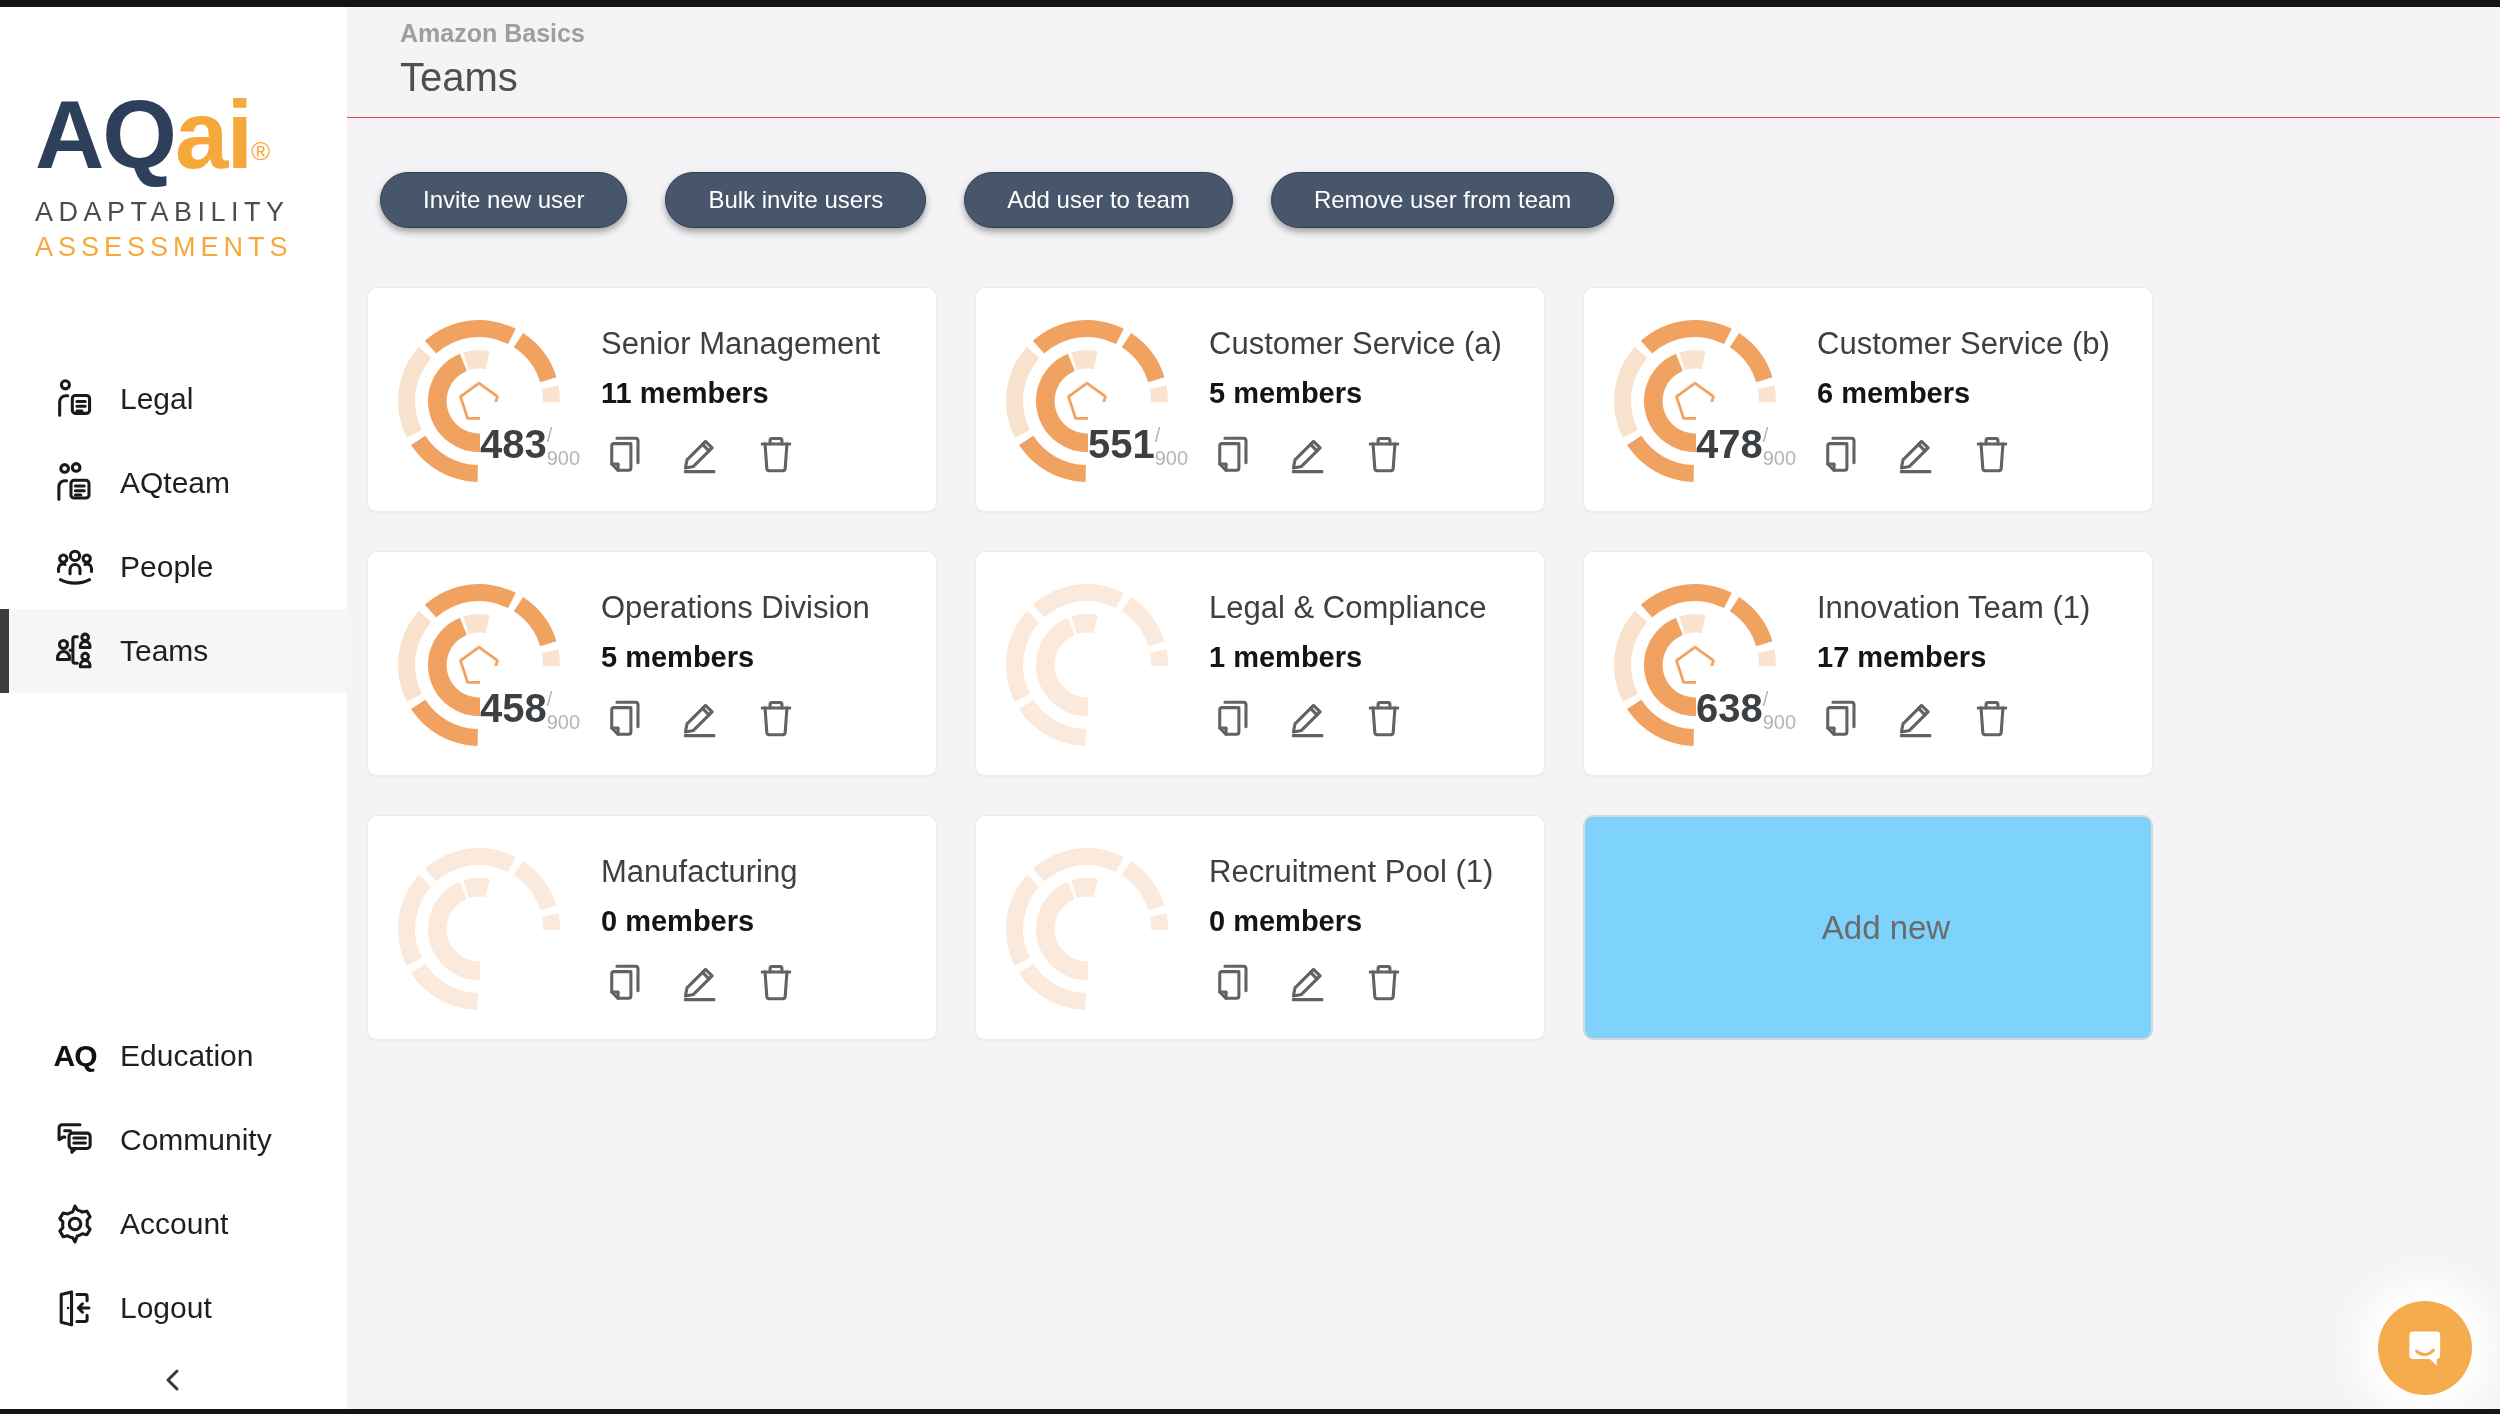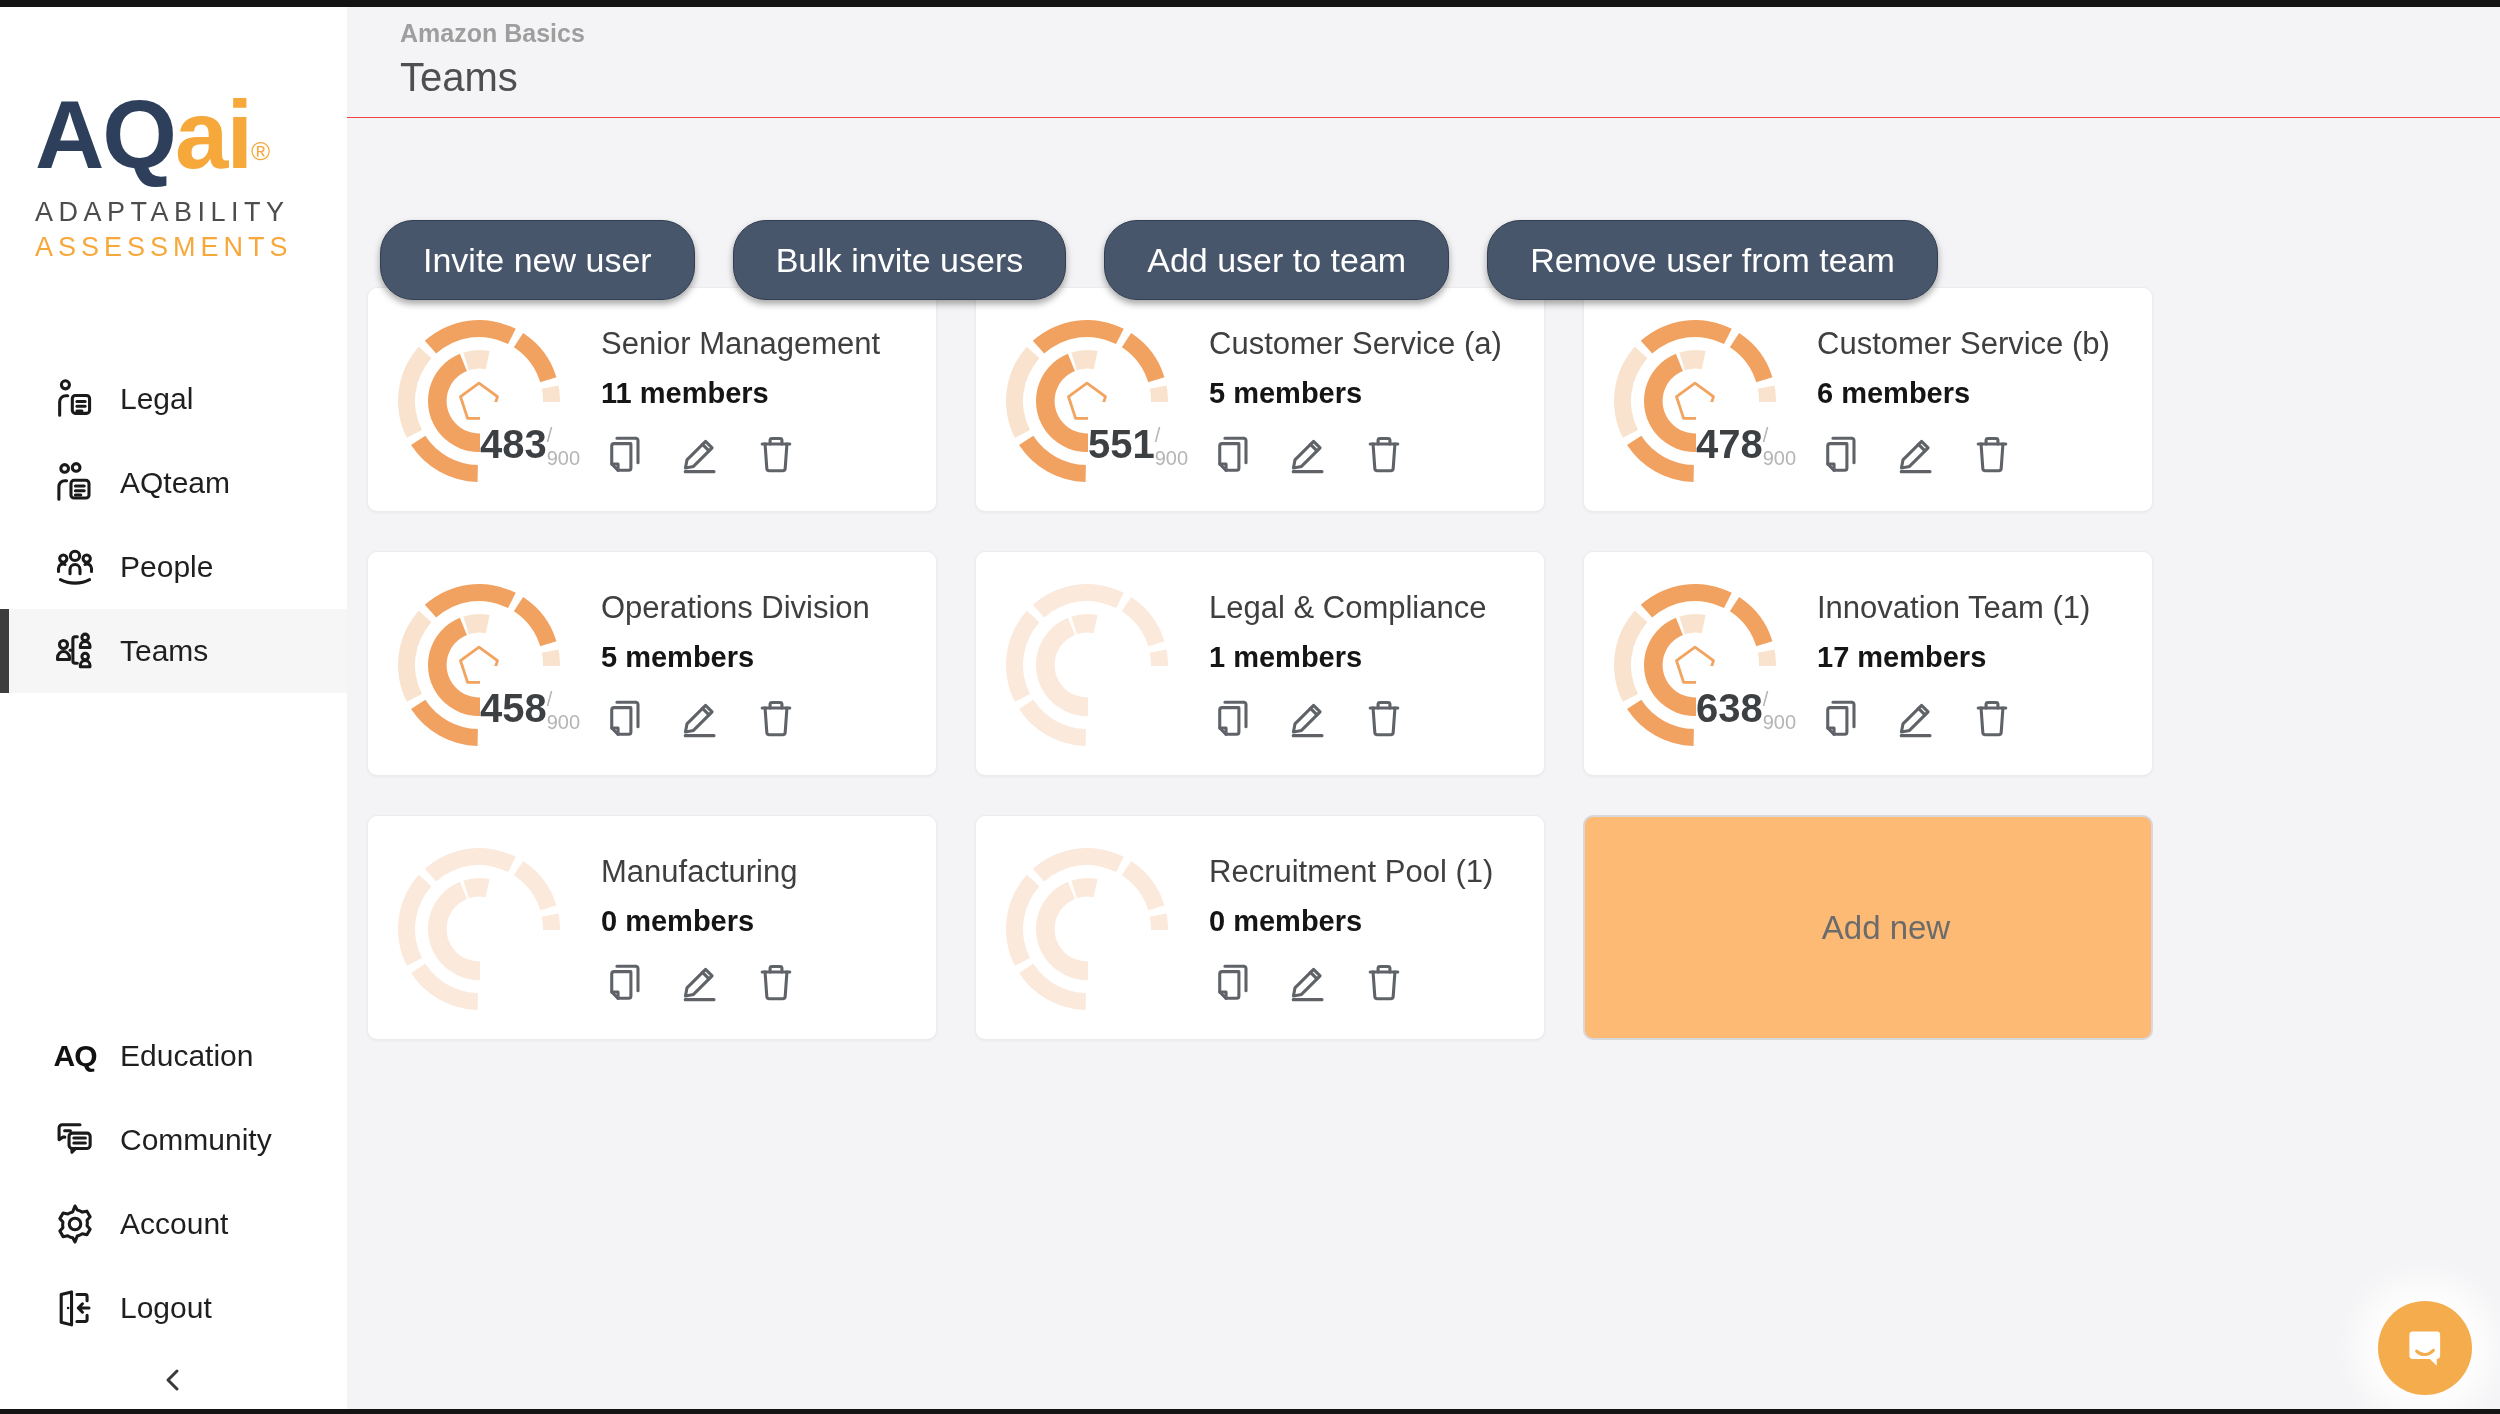--- a/index.html
+++ b/index.html
@@ -31,23 +31,23 @@
   .collapse-btn{position:absolute;left:0;top:1355px;width:347px;text-align:center;cursor:pointer;}
   .collapse-btn svg{width:36px;height:36px;stroke:#3A3A3A;fill:none;stroke-width:2;stroke-linecap:round;stroke-linejoin:round;}
 
   
   .content-header{position:absolute;left:347px;top:7px;width:2153px;height:110px;background:#F4F4F6;border-bottom:1px solid #ef4444;z-index:10;}
   .breadcrumb{position:absolute;left:53px;top:12px;font-size:25px;font-weight:700;color:#9E9E9E;}
   .page-title{position:absolute;left:53px;top:48px;font-size:40px;color:#4F4F4F;}
 
   
   .toolbar{position:absolute;left:380px;top:172px;display:flex;gap:38px;z-index:5;}
-  .tbtn{height:80px;padding:0 42px;border-radius:33px;background:#47566B;border:1px solid #323F52;
-        color:#FFFFFF;font-size:34px;font-family:"Liberation Sans",sans-serif;display:flex;align-items:center;
-        box-shadow:0 4px 7px rgba(0,0,0,0.35);cursor:pointer;margin-top:48px;}
+  .tbtn{height:56px;padding:0 42px;border-radius:33px;background:#47566B;border:1px solid #323F52;
+        color:#FFFFFF;font-size:24px;font-family:"Liberation Sans",sans-serif;display:flex;align-items:center;
+        box-shadow:0 4px 7px rgba(0,0,0,0.35);cursor:pointer;}
 
   
   .grid{position:absolute;left:367px;top:287px;display:grid;grid-template-columns:repeat(3,570px);gap:39px 38px;}
   .card{position:relative;width:570px;height:225px;background:#FFFFFF;border:1px solid #ECECEE;border-radius:10px;
         box-shadow:0 1px 3px rgba(0,0,0,0.05);box-sizing:border-box;}
   .gauge{position:absolute;left:30px;top:32px;width:162px;height:162px;}
   .gauge svg{width:162px;height:162px;display:block;}
   .seg-s{fill:#F1A261;}
   .seg-l{fill:#FAE3CE;}
   .pent{fill:none;stroke:#F2A360;stroke-width:3.5;stroke-linejoin:round;}
@@ -59,21 +59,21 @@
   .card.faded .pent{display:none;}
   .card.faded .score-num,.card.faded .score-max{visibility:hidden;}
 
   .card-text{position:absolute;left:233px;top:38px;width:320px;}
   .team-name{font-size:31px;color:#3F3F3F;white-space:nowrap;}
   .team-members{margin-top:15px;font-size:29px;font-weight:700;color:#151515;}
   .card-actions{margin-top:21px;display:flex;gap:30px;}
   .action-btn{width:46px;height:46px;cursor:pointer;}
   .action-btn svg{width:46px;height:46px;stroke:#5F6368;fill:none;stroke-width:1.6;stroke-linecap:round;stroke-linejoin:round;}
 
-  .add-card{width:570px;height:225px;background:#fdba74;border:2px solid #D8D8DC;border-radius:10px;
+  .add-card{width:570px;height:225px;background:#7dd3fc;border:2px solid #D8D8DC;border-radius:10px;
             display:flex;align-items:center;justify-content:center;box-sizing:border-box;cursor:pointer;padding-left:36px;}
   .add-label{font-size:33px;color:#6B6B6B;}
 
   
   .chat-fab{position:absolute;left:2378px;top:1301px;width:94px;height:94px;border-radius:50%;background:#F4AC4C;
             display:flex;align-items:center;justify-content:center;cursor:pointer;z-index:25;
             box-shadow:0 0 30px 24px rgba(255,255,255,0.85);}
 </style>
 </head>
 <body>

